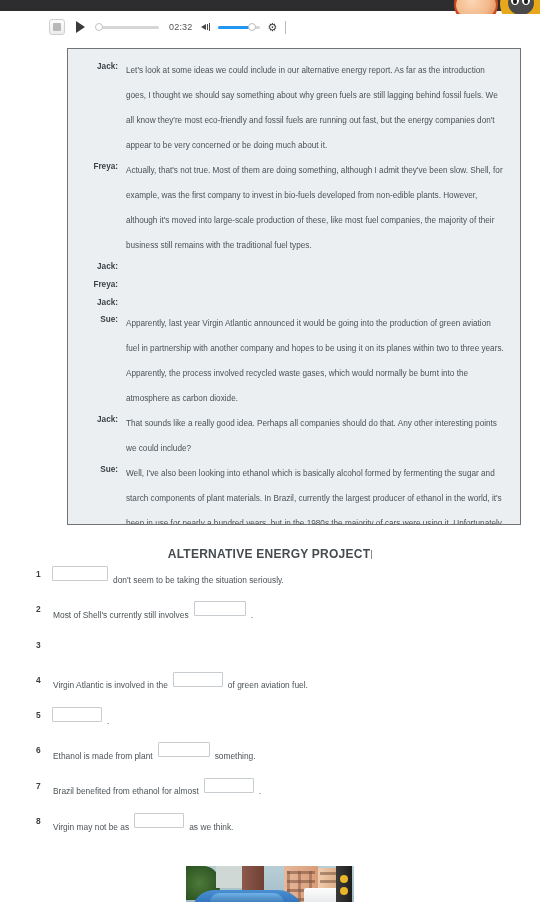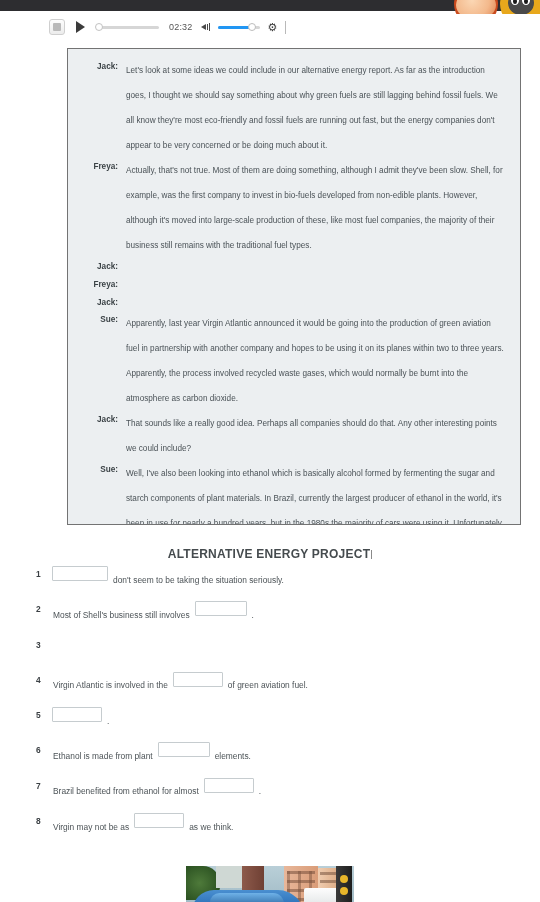--- a/index.html
+++ b/index.html
@@ -471,21 +471,21 @@
     <div class="q-row">
       <div class="q-num">1</div>
       <div class="q-body">
         <input type="text" class="q-blank" placeholder="" style="width: 56px;">
         <span class="frag">don't seem to be taking the situation seriously.</span>
       </div>
     </div>
     <div class="q-row">
       <div class="q-num">2</div>
       <div class="q-body">
-        <span class="frag">Most of Shell's business still involves</span>
+        <span class="frag">Most of Shell's currently still involves</span>
         <input type="text" class="q-blank" placeholder="" style="width: 52px;">
         <span class="frag">.</span>
       </div>
     </div>
     <div class="q-row">
       <div class="q-num">3</div>
     </div>
     <div class="q-row">
       <div class="q-num">4</div>
       <div class="q-body">
@@ -499,21 +499,21 @@
       <div class="q-body">
         <input type="text" class="q-blank" placeholder="" style="width: 50px;">
         <span class="frag">.</span>
       </div>
     </div>
     <div class="q-row">
       <div class="q-num">6</div>
       <div class="q-body">
         <span class="frag">Ethanol is made from plant</span>
         <input type="text" class="q-blank" placeholder="" style="width: 52px;">
-        <span class="frag">elements.</span>
+        <span class="frag">something.</span>
       </div>
     </div>
     <div class="q-row">
       <div class="q-num">7</div>
       <div class="q-body">
         <span class="frag">Brazil benefited from ethanol for almost</span>
         <input type="text" class="q-blank" placeholder="" style="width: 50px;">
         <span class="frag">.</span>
       </div>
     </div>

